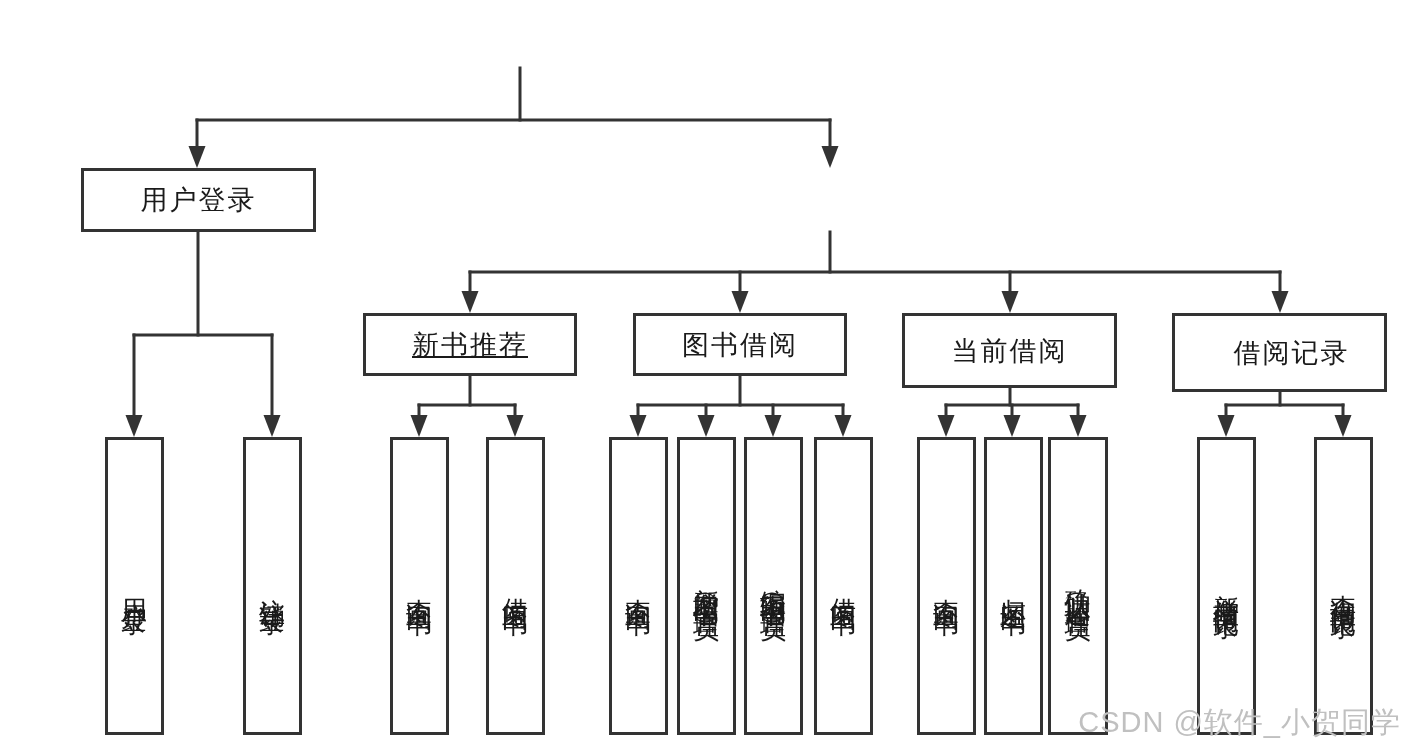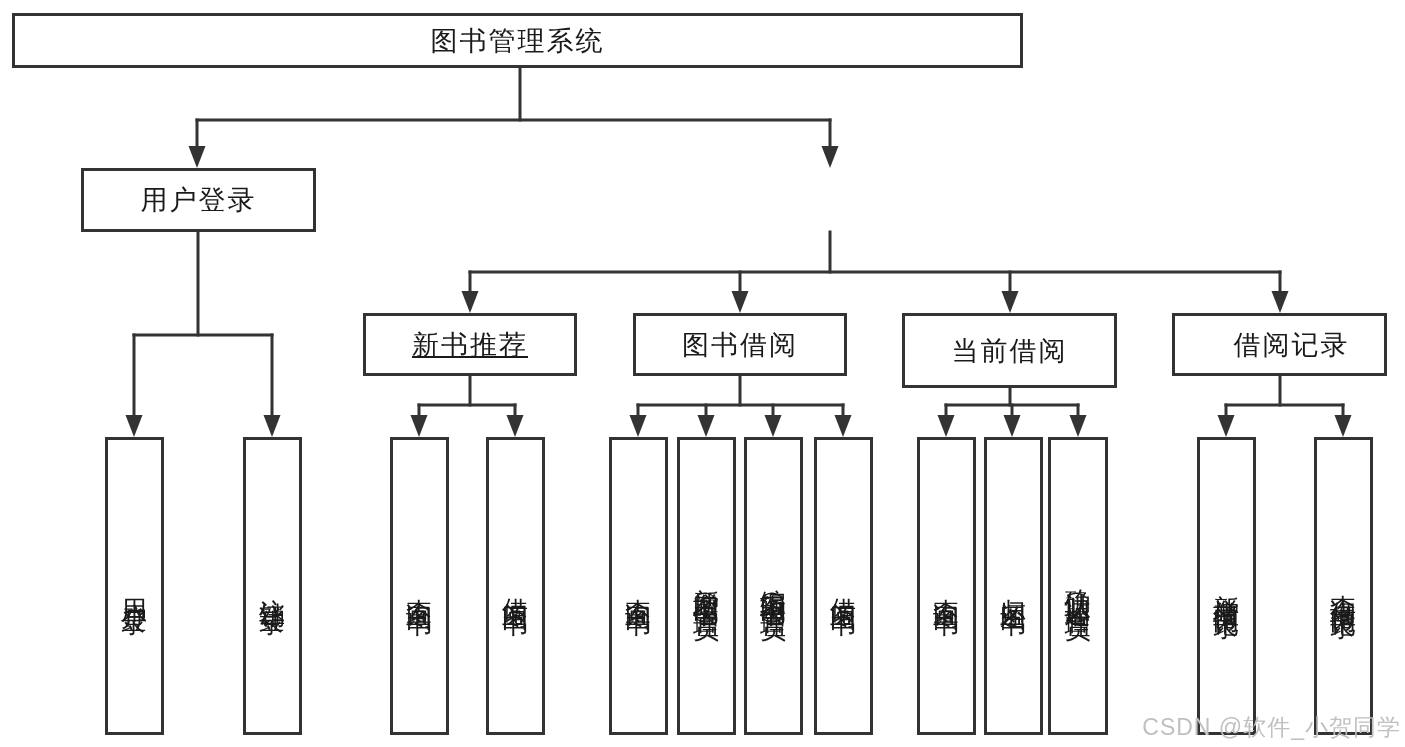--- a/index.html
+++ b/index.html
@@ -46,21 +46,21 @@
     writing-mode:vertical-rl;
     font-size:26px;
     letter-spacing:4px;
     line-height:1;
     white-space:nowrap;
   }
   .watermark{
     position:absolute;
     right:4px;bottom:4px;
     color:var(--watermark-color);
-    font-size:23px;
+    font-size:29px;
     letter-spacing:1px;
     z-index:5;
     white-space:nowrap;
     margin-top:38px;
   }
 </style>
 </head>
 <body>
 
 <div class="canvas">
@@ -120,28 +120,27 @@
     <polygon points="1069.5,415 1086.5,415 1078,437"></polygon>
 
     <line x1="1280" y1="376" x2="1280" y2="405"></line>
     <line x1="1226" y1="405" x2="1343" y2="405"></line>
     <line x1="1226" y1="405" x2="1226" y2="418"></line>
     <line x1="1343" y1="405" x2="1343" y2="418"></line>
     <polygon points="1217.5,415 1234.5,415 1226,437"></polygon>
     <polygon points="1334.5,415 1351.5,415 1343,437"></polygon>
   </svg>
 
-  <div class="node" style="left:12px;top:13px;width:1011px;height:55px;">图书管理系统</div>
 
   <div class="node" style="left:81px;top:168px;width:235px;height:64px;">用户登录</div>
 
   <div class="node" style="left:363px;top:313px;width:214px;height:63px;text-decoration:underline;">新书推荐</div>
   <div class="node" style="left:633px;top:313px;width:214px;height:63px;font-family:Liberation Mono, monospace;">图书借阅</div>
   <div class="node" style="left:902px;top:313px;width:215px;height:75px;">当前借阅</div>
-  <div class="node" style="left:1172px;top:313px;width:215px;height:63px;padding-left:24px;">借阅记录</div>
+  <div class="node" style="left:1172px;top:313px;width:215px;height:79px;padding-left:24px;">借阅记录</div>
 
   <div class="leaf" style="left:105px;">
     <span class="vtext">用户登录</span>
   </div>
   <div class="leaf" style="left:243px;">
     <span class="vtext">注销登录</span>
   </div>
 
   <div class="leaf" style="left:390px;">
     <span class="vtext">查询图书</span>

